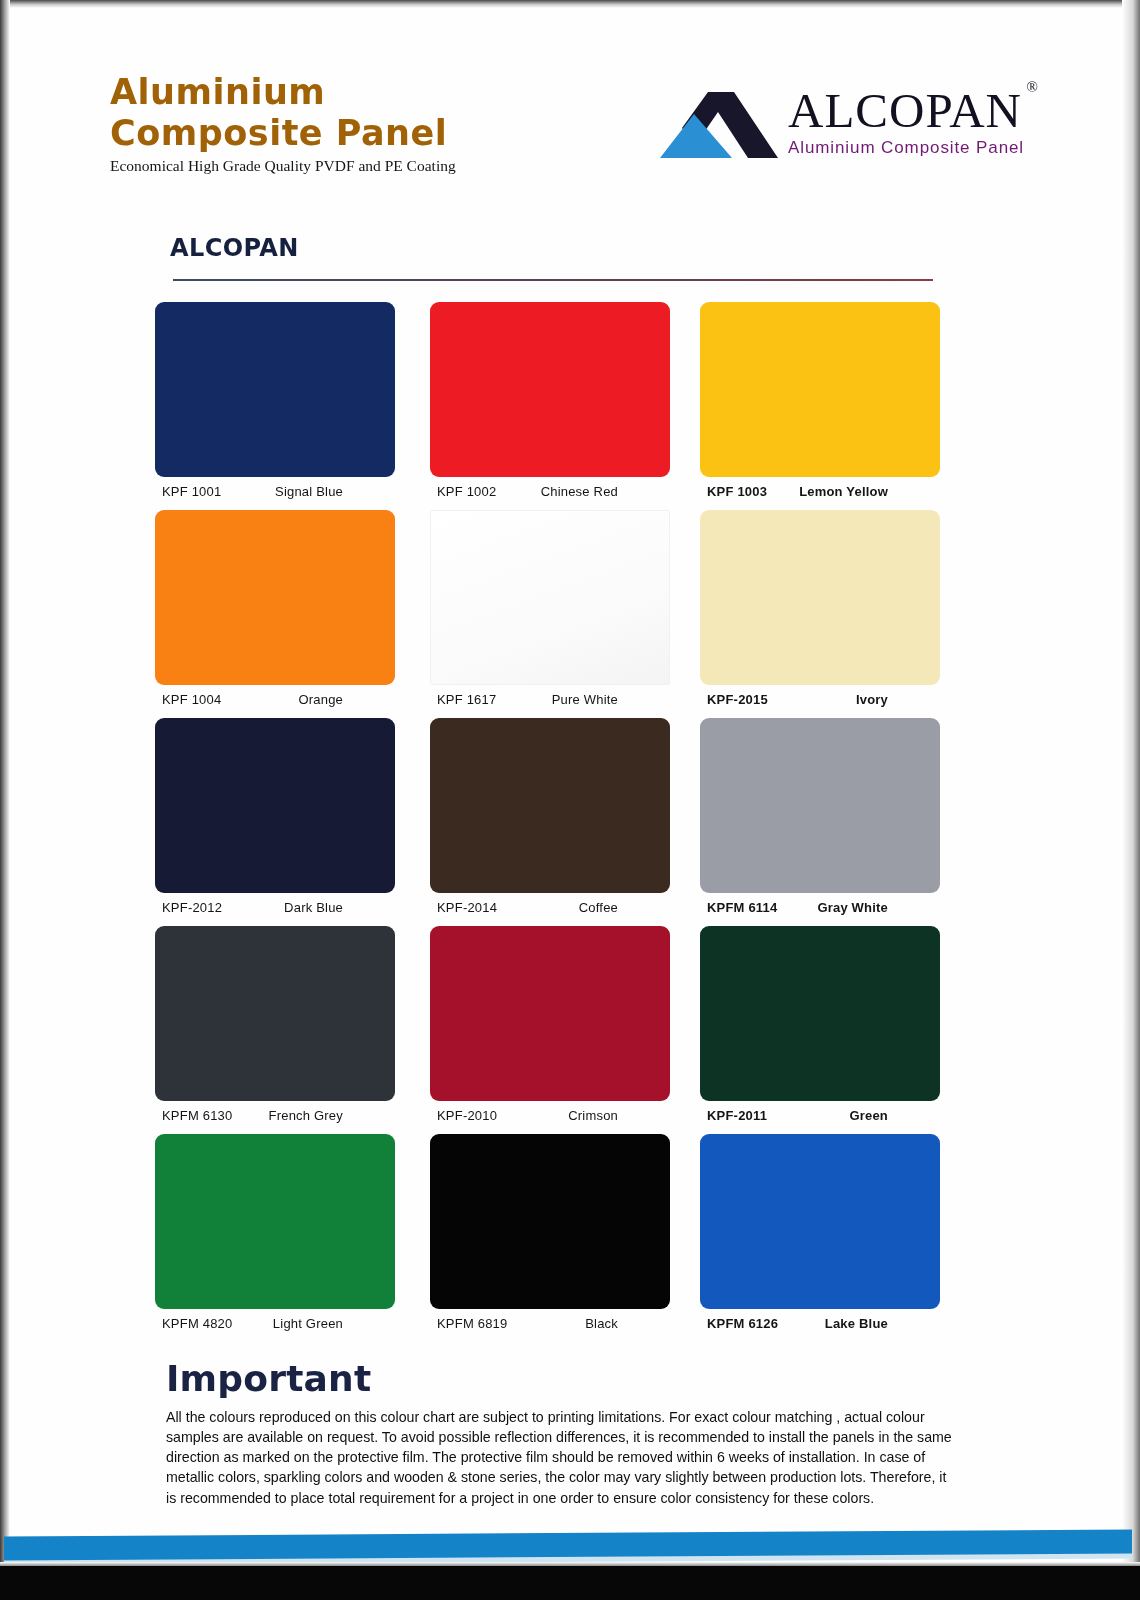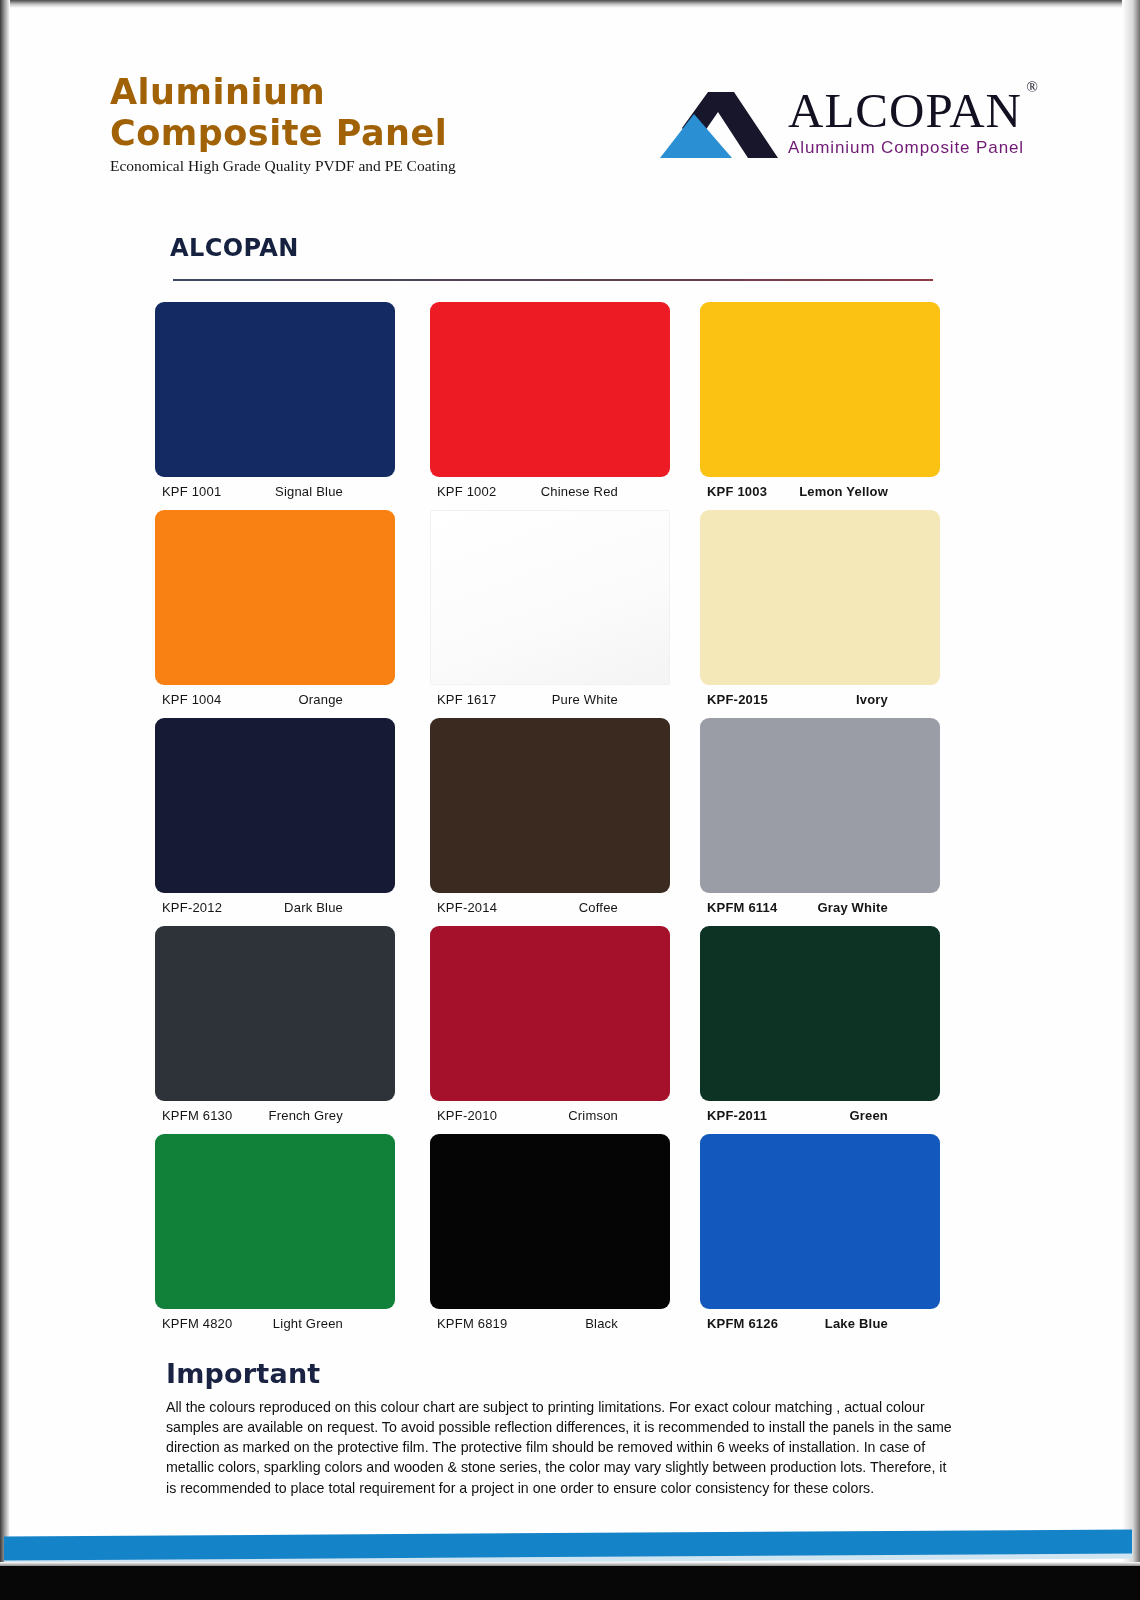--- a/index.html
+++ b/index.html
@@ -178,21 +178,21 @@
 
   
   .important-wrap {
     position: absolute;
     left: 166px; top: 1358px;
     width: 790px;
   }
   .important-title {
     font-family: "DejaVu Sans", sans-serif;
     font-weight: bold;
-    font-size: 27px;
+    font-size: 36px;
     color: #1b2344;
     letter-spacing: 0.2px;
   }
   .important-body {
     margin-top: 8px;
     font-family: "Liberation Sans", sans-serif;
     font-size: 14.2px;
     line-height: 1.42;
     color: #101010;
     text-align: left;

